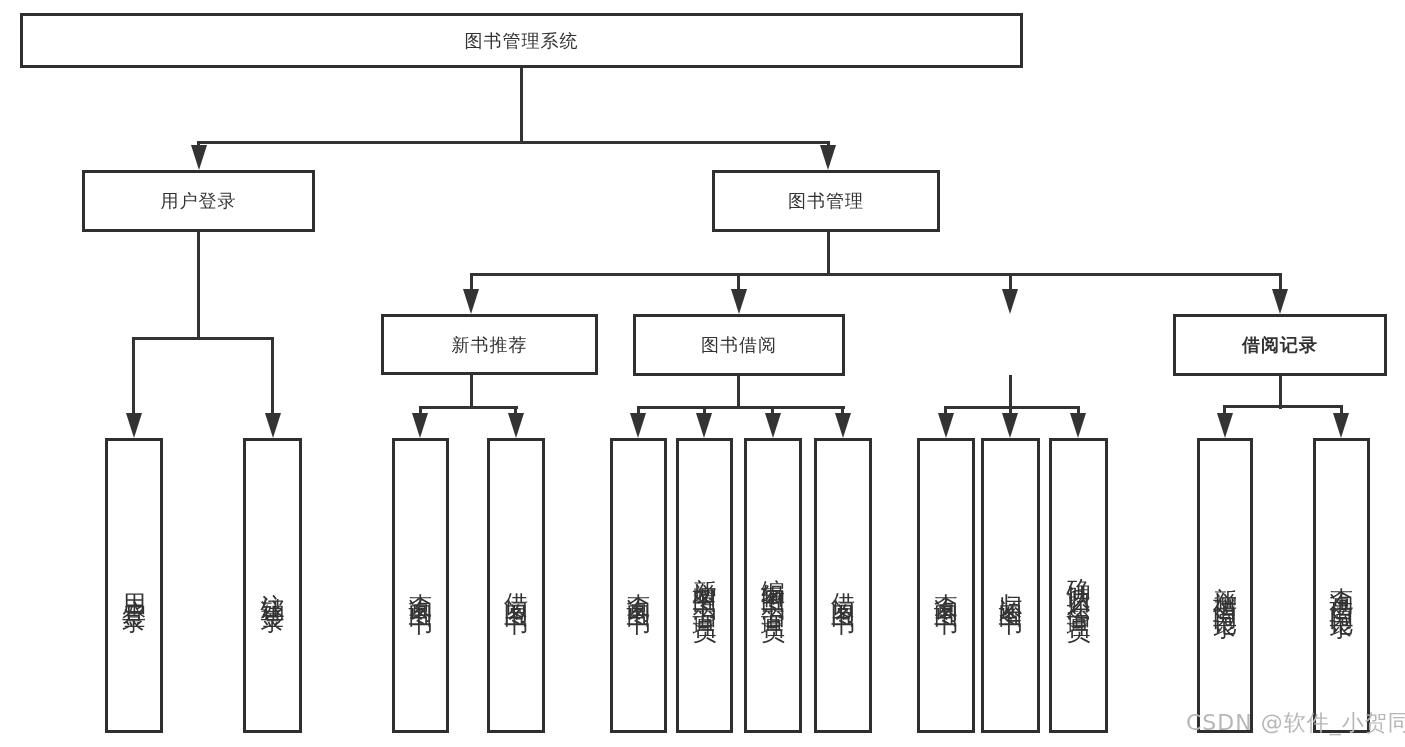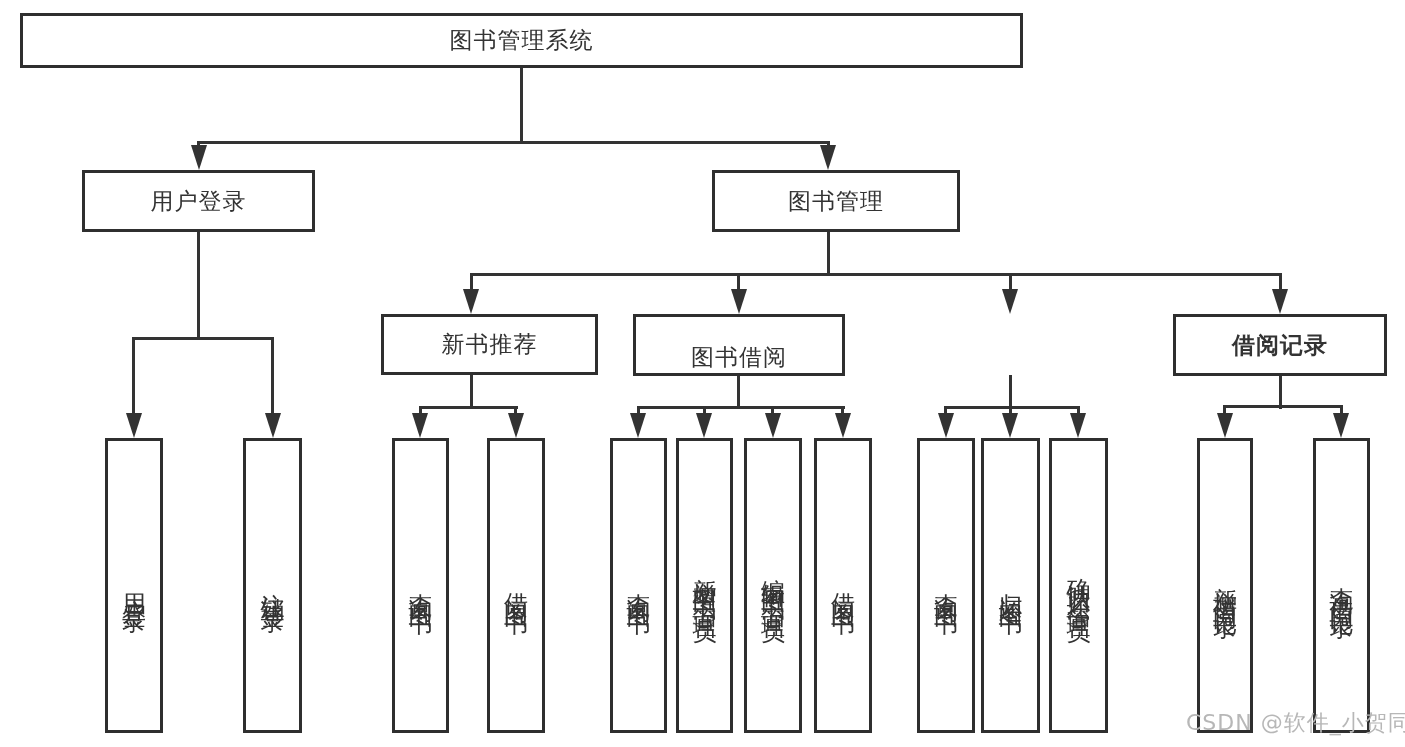--- a/index.html
+++ b/index.html
@@ -16,21 +16,21 @@
     overflow: hidden;
   }
   
   .box {
     position: absolute;
     background: #ffffff;
     border: 3px solid #2f2f2f;
     display: flex;
     align-items: center;
     justify-content: center;
-    font-size: 23px;
+    font-size: 18px;
     color: #333333;
     letter-spacing: 1px;
     z-index: 2;
   }
   
   .vbox {
     position: absolute;
     top: 438px;
     height: 295px;
     background: #ffffff;
@@ -135,28 +135,28 @@
   <div class="vl" style="left:1340px; top:405px; height:11px;"></div>
   <div class="arr" style="left:1333px; top:413px;"></div>
 
   <div class="box" style="left:20px; top:13px; width:1003px; height:55px;">
     <span>图书管理系统</span>
   </div>
 
   <div class="box" style="left:82px; top:170px; width:233px; height:62px;">
     <span>用户登录</span>
   </div>
-  <div class="box" style="left:712px; top:170px; width:248px; height:62px;">
+  <div class="box" style="left:712px; top:170px; width:228px; height:62px;">
     <span>图书管理</span>
   </div>
 
   <div class="box" style="left:381px; top:314px; width:217px; height:61px;">
     <span>新书推荐</span>
   </div>
-  <div class="box" style="left:633px; top:314px; width:212px; height:62px;align-items:flex-end;">
+  <div class="box" style="left:633px; top:314px; width:212px; height:62px;">
     <span>图书借阅</span>
   </div>
   <div class="box" style="left:1173px; top:314px; width:214px; height:62px;font-weight:bold;">
     <span>借阅记录</span>
   </div>
 
   <div class="vbox" style="left:105px; width:58px;">
     <span>用户登录</span>
   </div>
   <div class="vbox" style="left:243px; width:59px;">

